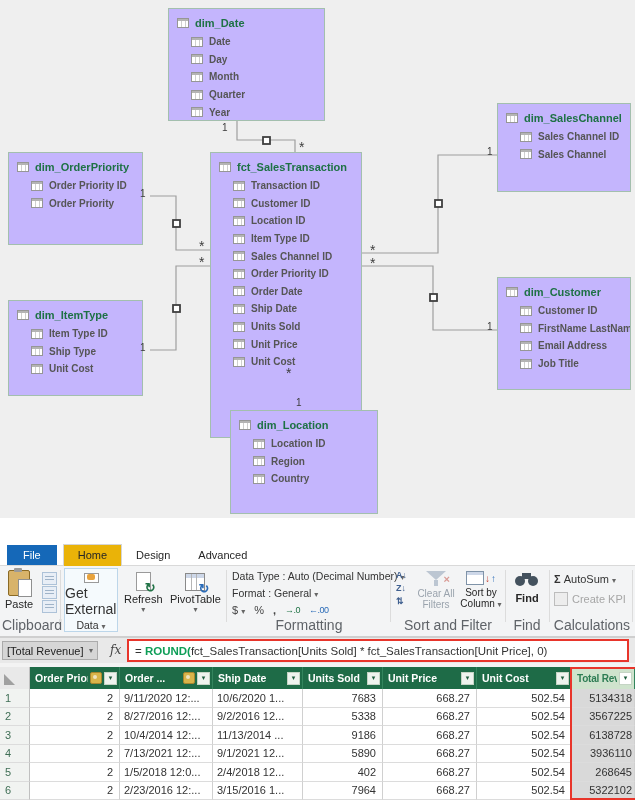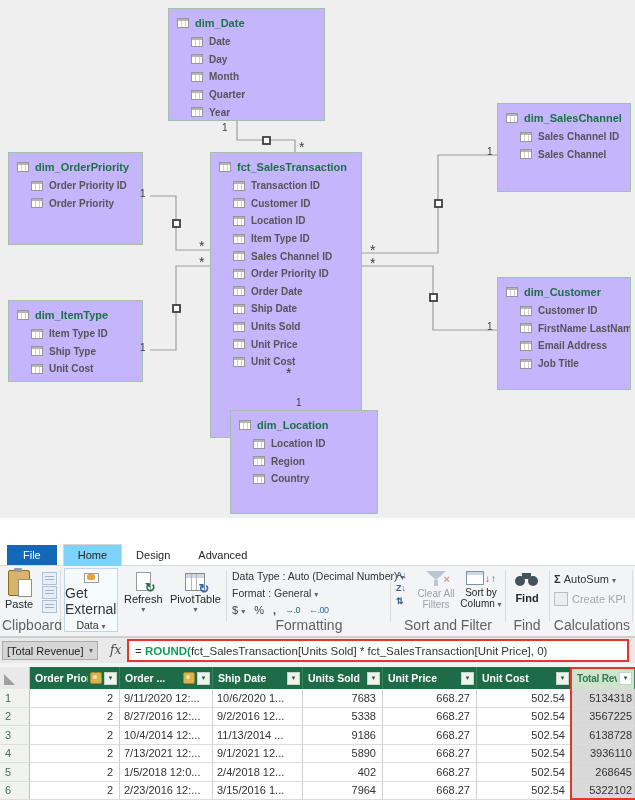--- a/index.html
+++ b/index.html
@@ -20,21 +20,21 @@
   .ticon::before{content:"";position:absolute;left:0;right:0;top:0;height:2px;background:#b4b4b4;}
   .ticon::after{content:"";position:absolute;left:3px;top:2px;bottom:0;width:1px;background:#cfcfcf;box-shadow:4px 0 0 #cfcfcf;}
   .cardlbl{position:absolute;z-index:3;font-size:10px;color:#3c3c3c;}
   .cardlbl.many{font-size:14px;line-height:10px;}
 
   
   .tabsrow{position:absolute;left:0;top:543px;width:635px;height:23px;background:#fff;
            border-bottom:1px solid #d9d9d9;display:flex;align-items:flex-end;box-sizing:border-box;text-align:right;}
   .tab{font-size:11px;padding:4px 14px 4px 14px;color:#262626;}
   .tab.file{background:#1568b8;color:#fff;margin-left:7px;padding:4px 16px;}
-  .tab.active{background:#7dd3fc;border:1px solid #d5d5d5;border-bottom:none;margin-bottom:-1px;padding-bottom:5px;margin-left:6px;margin-top:26px;}
+  .tab.active{background:#eab308;border:1px solid #d5d5d5;border-bottom:none;margin-bottom:-1px;padding-bottom:5px;margin-left:6px;margin-top:26px;}
   .ribbon{position:absolute;left:0;top:566px;width:635px;height:71px;background:#f3f4f5;
           border-bottom:1px solid #cfcfcf;box-sizing:border-box;font-size:11px;}
   .rdiv{position:absolute;top:4px;bottom:14px;width:1px;background:#dcdcdc;}
   .rgroup{position:absolute;top:0;height:100%;}
   .glabel{position:absolute;bottom:3px;left:0;right:0;text-align:center;font-size:14px;color:#5f6368;white-space:nowrap;}
   .bigbtn{display:inline-flex;flex-direction:column;align-items:center;gap:2px;font-size:11px;color:#262626;}
   .dd{font-size:8px;color:#666;line-height:6px;}
   
   .pasteicon{width:20px;height:24px;background:#d8b36a;border:1px solid #8a6a25;border-radius:2px;position:relative;}
   .pasteicon::before{content:"";position:absolute;left:5px;top:-3px;width:8px;height:4px;background:#9a9a9a;border-radius:1px;}
@@ -301,21 +301,21 @@
           </div>
 
           <div class="fld">
             <span class="ticon"></span>
             <span class="ftxt">Job Title</span>
           </div>
 
       </div>
     </div>
 
-    <div class="tcard" style="left:8px;top:300px;width:135px;height:82px">
+    <div class="tcard" style="left:8px;top:300px;width:135px;height:96px">
       <div class="thead">
           <span class="ticon"></span>
           <span class="tname">dim_ItemType</span>
         </div>
       <div class="tfields">
 
           <div class="fld">
             <span class="ticon"></span>
             <span class="ftxt">Item Type ID</span>
           </div>

